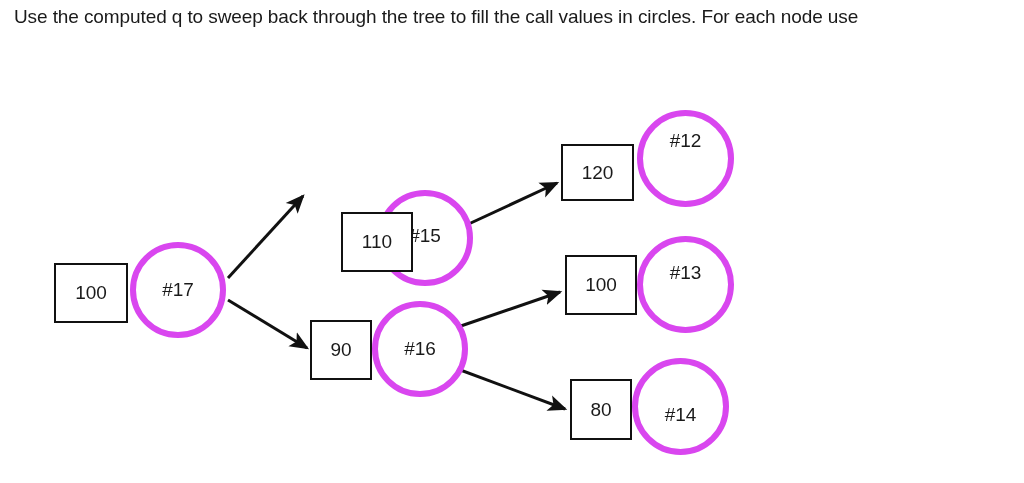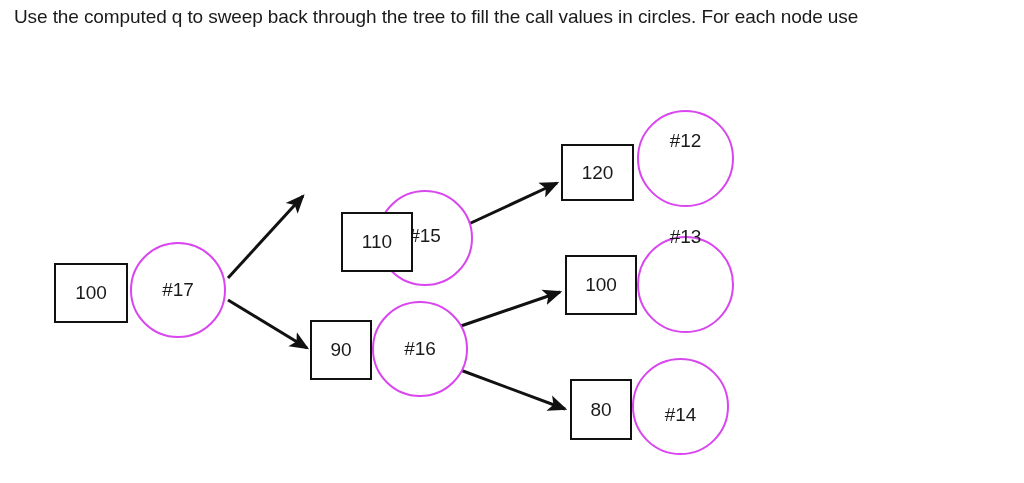--- a/index.html
+++ b/index.html
@@ -57,21 +57,21 @@
     display: flex;
     align-items: center;
     justify-content: center;
     font-size: 19px;
     color: #1a1a1a;
     z-index: 3;
   }
   .node-circle {
     position: absolute;
     box-sizing: border-box;
-    border: 2px solid #d946ef;
+    border: 6px solid #d946ef;
     border-radius: 50%;
     background: #ffffff;
     display: flex;
     justify-content: center;
     font-size: 19px;
     color: #1a1a1a;
     z-index: 2;
   }
   .node-circle .circle-label {
     display: block;
@@ -126,21 +126,21 @@
       </div>
       <div class="node">
         <div class="node-circle" style="left: 637px; top: 110px; width: 97px; height: 97px; align-items: center;">
           <span class="circle-label" style="transform: translateY(-18px);">#12</span>
         </div>
         <div class="node-box" style="left: 561px; top: 144px; width: 73px; height: 57px;">
           <span>120</span>
         </div>
       </div>
       <div class="node">
-        <div class="node-circle" style="left: 637px; top: 236px; width: 97px; height: 97px; align-items: flex-start;">
+        <div class="node-circle" style="left: 637px; top: 236px; width: 97px; height: 97px; align-items: center;">
           <span class="circle-label" style="transform: translateY(-12px);">#13</span>
         </div>
         <div class="node-box" style="left: 565px; top: 255px; width: 72px; height: 60px;">
           <span>100</span>
         </div>
       </div>
       <div class="node">
         <div class="node-circle" style="left: 632px; top: 358px; width: 97px; height: 97px; align-items: center;">
           <span class="circle-label" style="transform: translateY(-10px); margin-top: 36px;">#14</span>
         </div>

